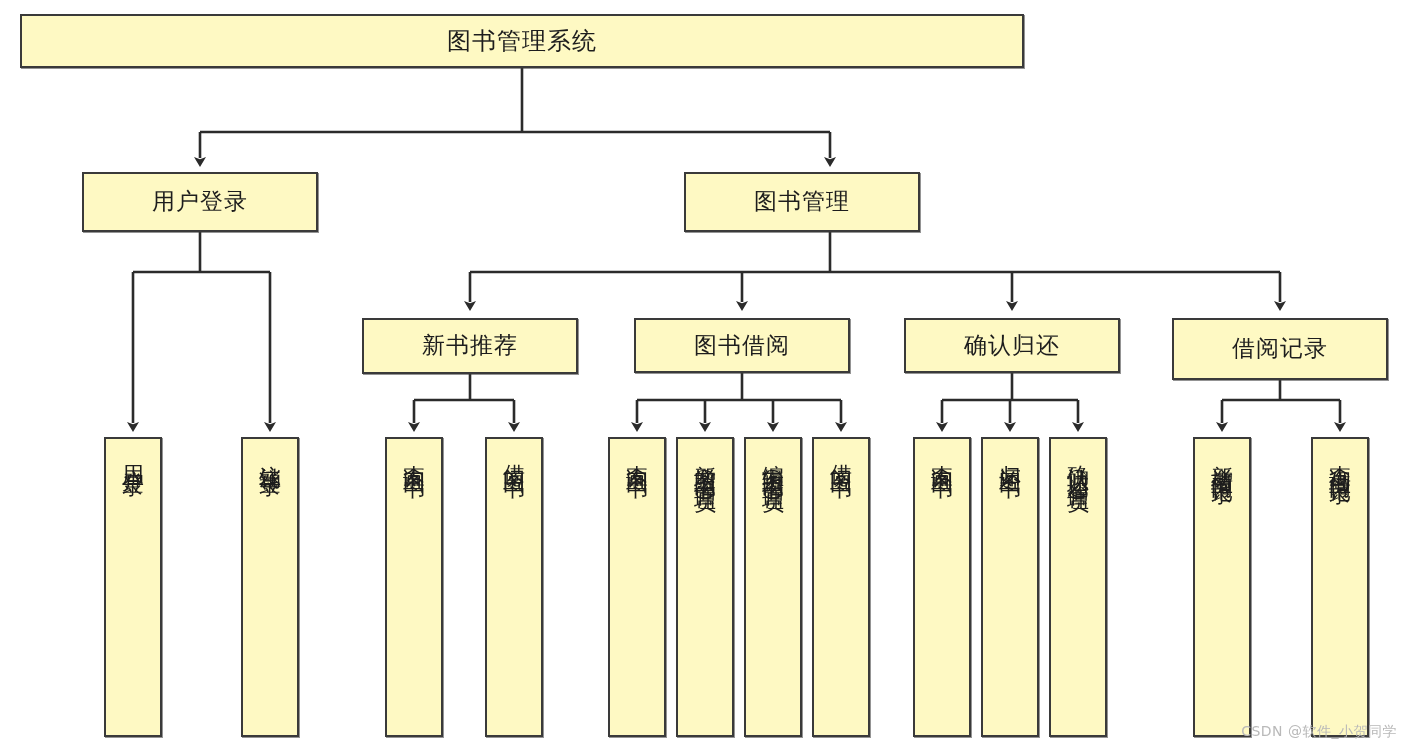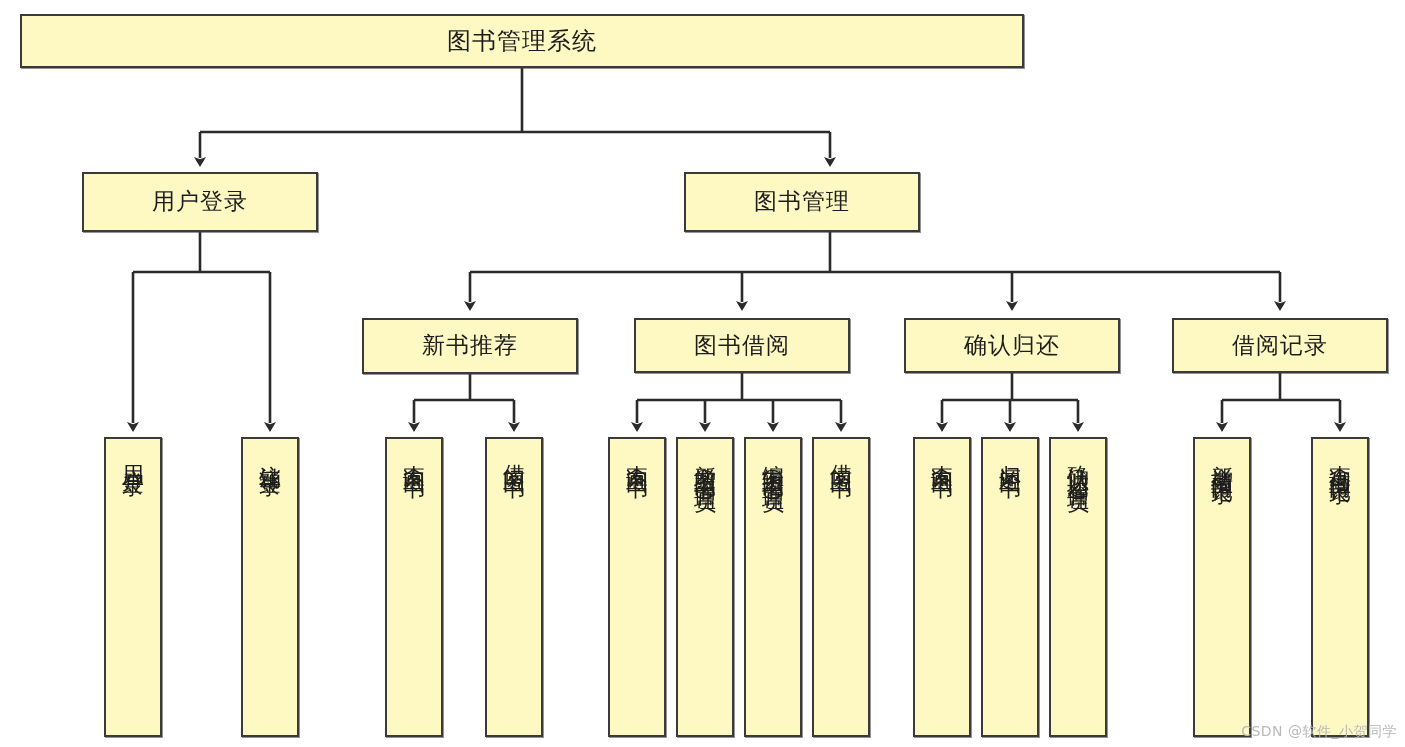--- a/index.html
+++ b/index.html
@@ -145,21 +145,21 @@
 
   <div class="node h" style="left:362px; top:318px; width:216px; height:56px;">
     <span class="node-label">新书推荐</span>
   </div>
   <div class="node h" style="left:634px; top:318px; width:216px; height:55px;">
     <span class="node-label">图书借阅</span>
   </div>
   <div class="node h" style="left:904px; top:318px; width:216px; height:55px;">
     <span class="node-label">确认归还</span>
   </div>
-  <div class="node h" style="left:1172px; top:318px; width:216px; height:55px;">
+  <div class="node h" style="left:1172px; top:318px; width:216px; height:62px;">
     <span class="node-label">借阅记录</span>
   </div>
 
   <div class="node v" style="left:104px; top:437px; width:58px; height:300px;">
     <span class="node-label">用户登录</span>
   </div>
   <div class="node v" style="left:241px; top:437px; width:58px; height:300px;">
     <span class="node-label">注销登录</span>
   </div>
 

